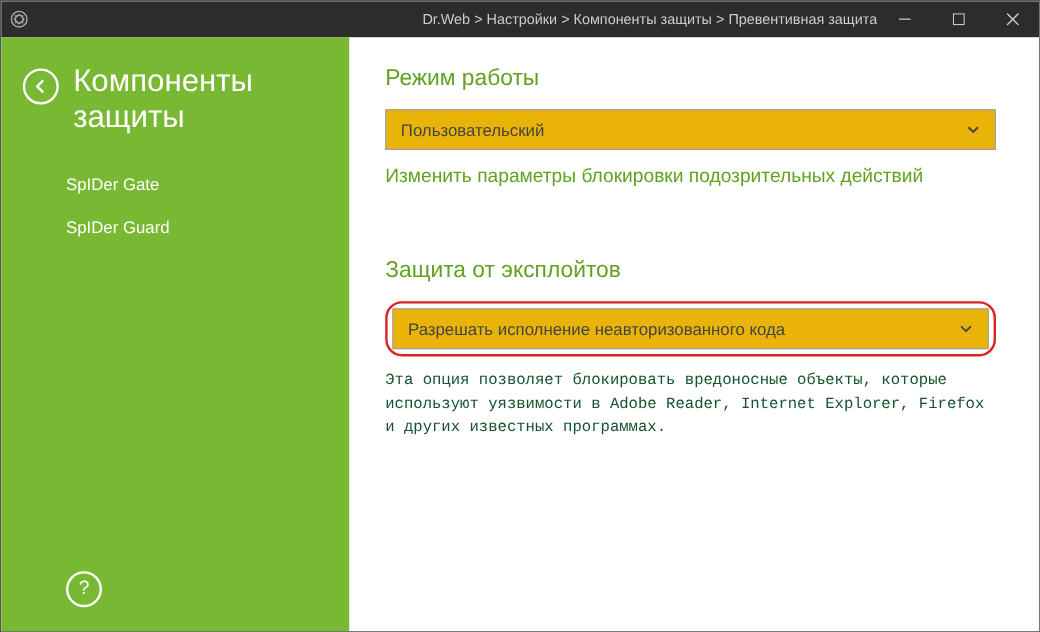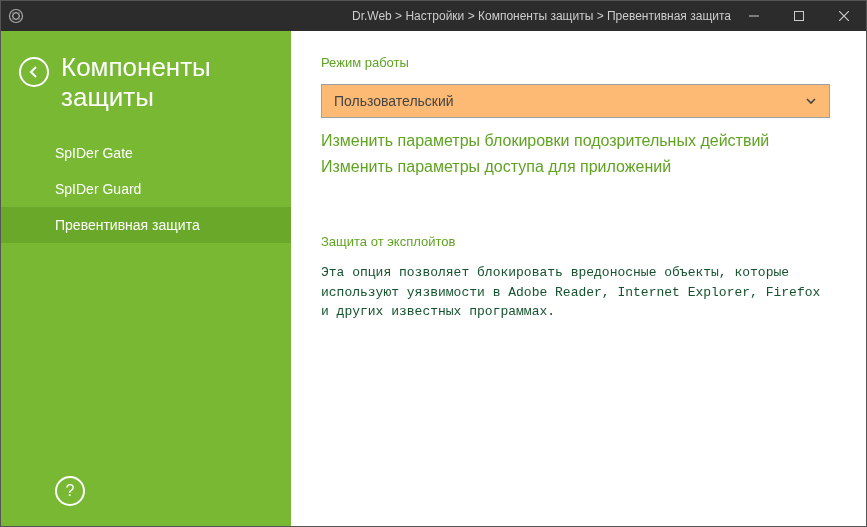--- a/index.html
+++ b/index.html
@@ -11,22 +11,22 @@
 .main { display: flex; height: calc(100% - 30px); }
 .sidebar { width: 290px; background: #78b833; color: #fff; position: relative; display: flex; flex-direction: column; }
 .sb-head { display: flex; align-items: flex-start; padding: 22px 30px 10px 18px; }
 .sb-back { width: 30px; height: 30px; border: 2px solid #fff; border-radius: 50%; display: flex; align-items: center; justify-content: center; margin-right: 12px; margin-top: 4px; flex-shrink: 0; cursor: pointer; }
 .sb-title { font-size: 26px; font-weight: 300; line-height: 1.15; }
 .sb-items { margin-top: 12px; }
 .sb-item { padding: 10px 20px 10px 54px; font-size: 14px; cursor: pointer; }
 .sb-item.active { background: #6aa82a; }
 .sb-help { position: absolute; bottom: 20px; left: 54px; width: 30px; height: 30px; border: 2px solid #fff; border-radius: 50%; display: flex; align-items: center; justify-content: center; font-size: 16px; cursor: pointer; }
 .content { flex: 1; padding: 24px 36px 24px 30px; color: #555; }
-.section-title { font-size: 13px; color: #5fa321; font-weight: 400; margin-bottom: 14px; }
-.dropdown { border: 1px solid #a0a0a0; height: 34px; display: flex; align-items: center; padding: 0 12px; font-size: 14px; color: #444; position: relative; cursor: pointer; background: #fdba74; }
+.section-title { font-size: 19px; color: #5fa321; font-weight: 400; margin-bottom: 14px; }
+.dropdown { border: 1px solid #a0a0a0; height: 34px; display: flex; align-items: center; padding: 0 12px; font-size: 14px; color: #444; position: relative; cursor: pointer; background: #eab308; }
 .dropdown .chev { position: absolute; right: 12px; top: 50%; transform: translateY(-50%); }
 .link { color: #5fa321; font-size: 16px; display: block; margin-top: 14px; cursor: pointer; }
 .link + .link { margin-top: 8px; }
 .section2 { margin-top: 58px; }
 .callout { border: 2px solid #d22; border-radius: 14px; padding: 4px; margin-top: 4px; }
 .desc { font-size: 13px; color: #14532d; line-height: 1.5; margin-top: 10px; font-family: Liberation Mono, monospace; }
 svg { display: block; }
 </style>
 </head>
 <body>
@@ -63,38 +63,46 @@
       <div class="sb-back">
         <svg width="14" height="14" viewBox="0 0 14 14">
             <path d="M9 2 L4 7 L9 12" fill="none" stroke="#fff" stroke-width="2"></path>
           </svg>
       </div>
       <div class="sb-title">Компоненты защиты</div>
     </div>
     <div class="sb-items">
       <div class="sb-item"><span>SpIDer Gate</span></div>
       <div class="sb-item"><span>SpIDer Guard</span></div>
-      <div class="sb-item active"><span>Превентивная защита</span></div>
     </div>
     <div class="sb-help">
         <span>?</span>
       </div>
   </div>
 
   <div class="content">
     <div class="section-title">Режим работы</div>
     <div class="dropdown">
       <span>Пользовательский</span>
       <span class="chev">
         <svg width="12" height="12" viewBox="0 0 12 12">
             <path d="M2 4 L6 8 L10 4" fill="none" stroke="#444" stroke-width="1.6"></path>
           </svg>
       </span>
     </div>
     <a class="link">Изменить параметры блокировки подозрительных действий</a>
-    <a class="link">Изменить параметры доступа для приложений</a>
 
     <div class="section2">
       <div class="section-title">Защита от эксплойтов</div>
+      <div class="callout">
+        <div class="dropdown">
+          <span>Разрешать исполнение неавторизованного кода</span>
+          <span class="chev">
+            <svg width="12" height="12" viewBox="0 0 12 12">
+                <path d="M2 4 L6 8 L10 4" fill="none" stroke="#444" stroke-width="1.6"></path>
+              </svg>
+          </span>
+        </div>
+      </div>
       <div class="desc">Эта опция позволяет блокировать вредоносные объекты, которые используют уязвимости в Adobe Reader, Internet Explorer, Firefox и других известных программах.</div>
     </div>
   </div>
 </div>
 
 </body></html>

